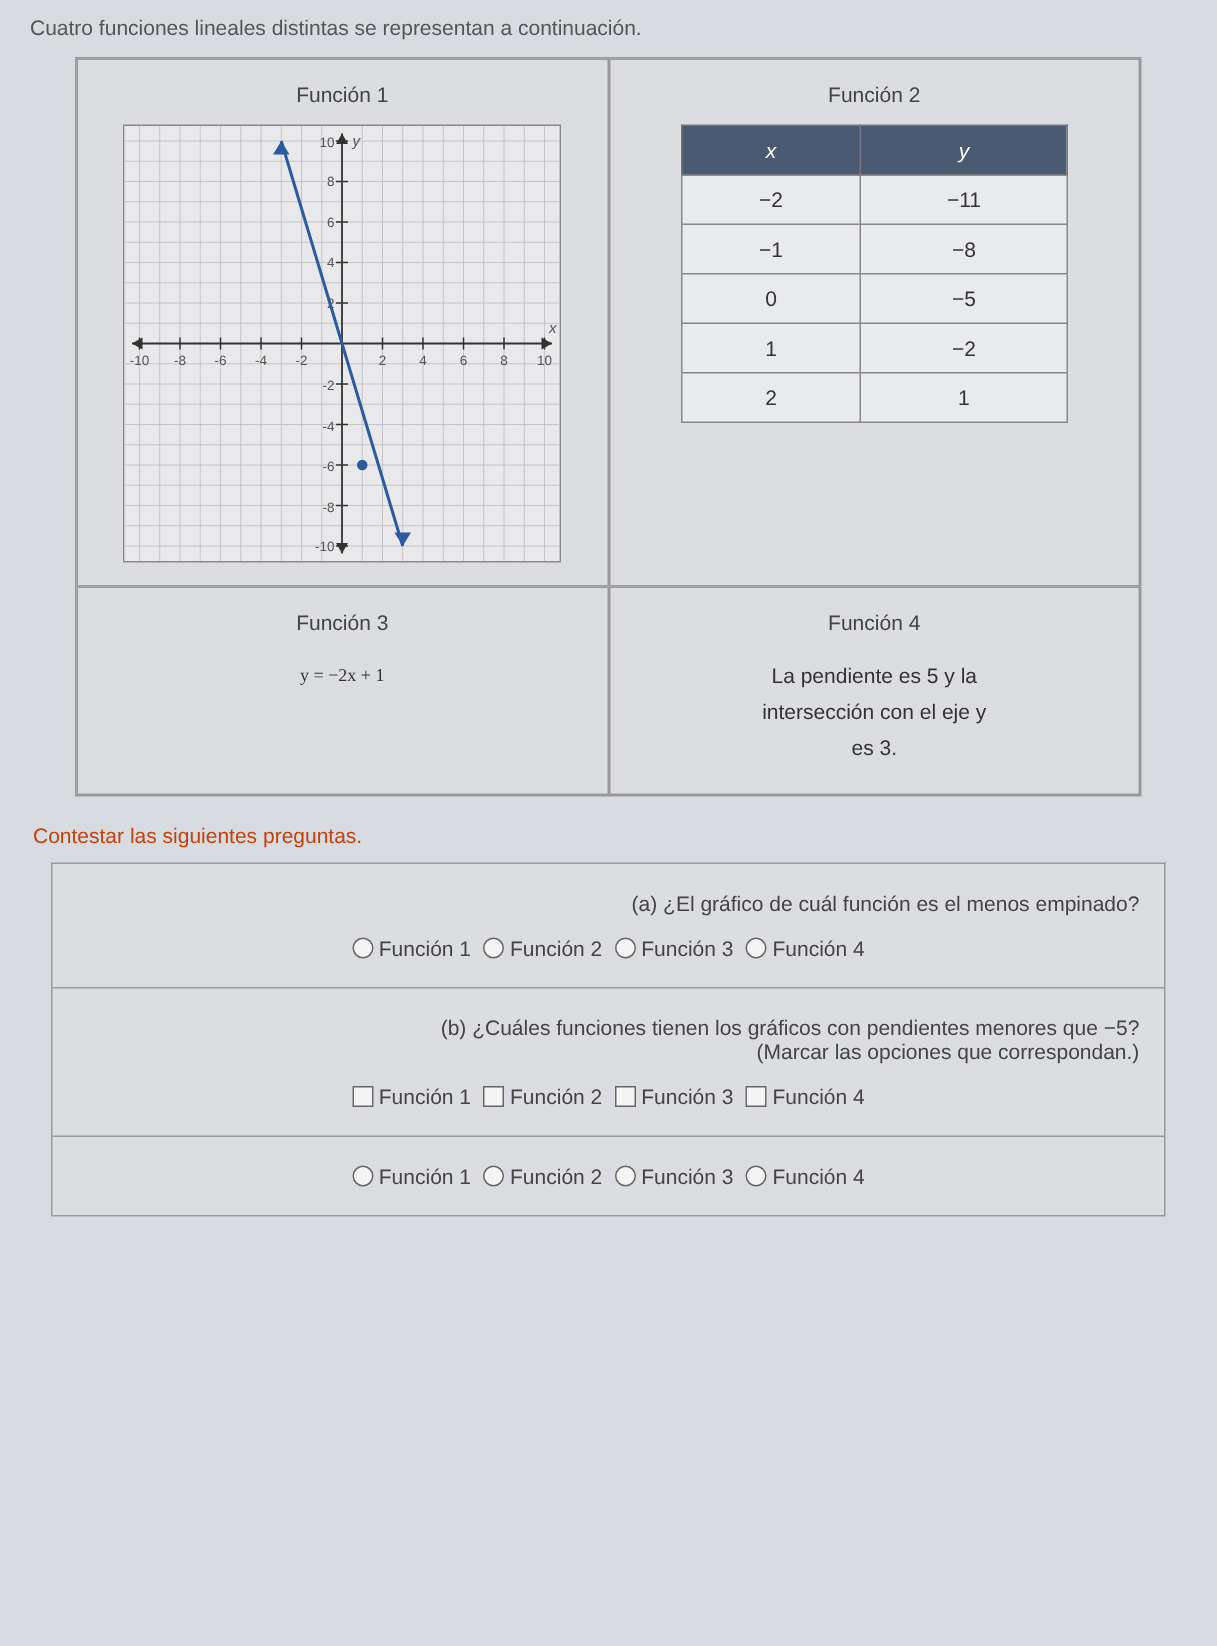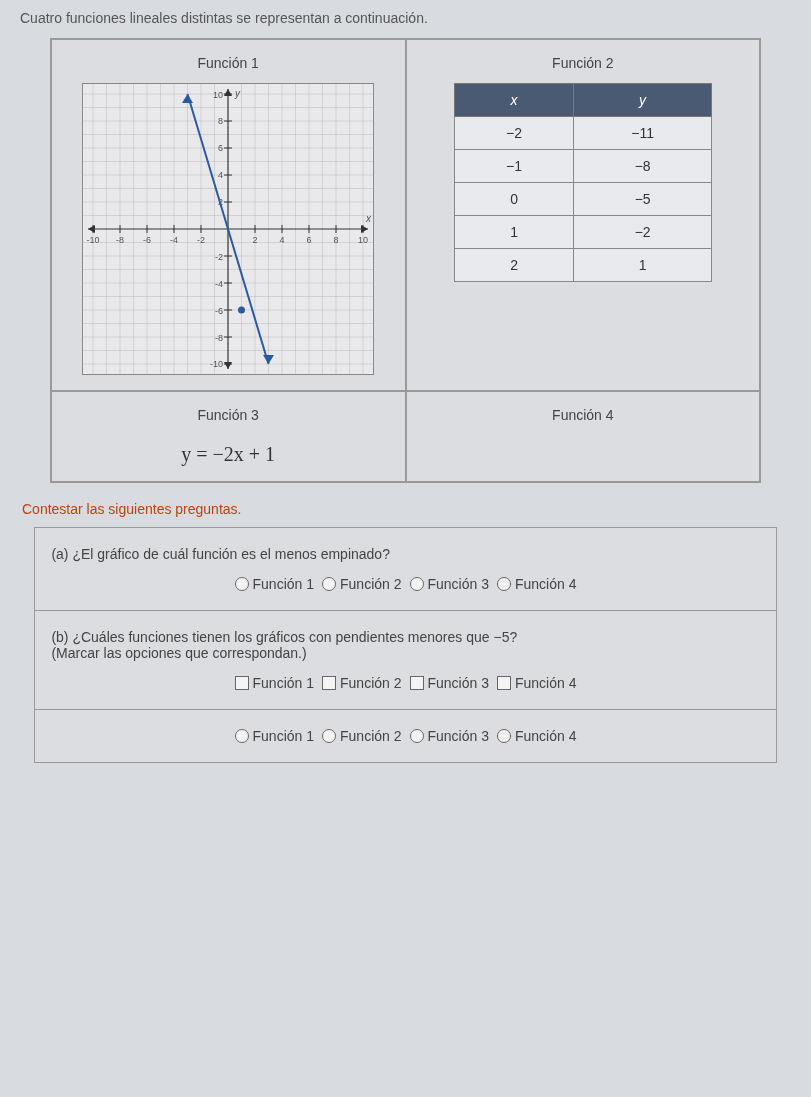--- a/index.html
+++ b/index.html
@@ -54,21 +54,21 @@
     font-style: italic;
     font-weight: normal;
   }
   .vtable td {
     border: 1px solid #888;
     padding: 8px 14px;
     text-align: center;
   }
   .equation {
     font-family: "Times New Roman", serif;
-    font-size: 20px;
+    font-size: 12px;
     padding-top: 8px;
   }
   .desc {
     line-height: 1.7;
     padding: 4px 10px;
   }
   .instr {
     color: #c2410c;
     margin: 18px 0 10px 2px;
   }
@@ -76,21 +76,21 @@
     border: 1px solid #999;
     border-bottom: none;
     background: #dcdde1;
     width: 96%;
     margin: 0 auto;
   }
   .question {
     border-bottom: 1px solid #999;
     padding: 18px 16px;
   }
-  .qtext { margin-bottom: 14px; color: #444; }
+  .qtext { margin-bottom: 14px; color: #444; text-align: right; }
   .options {
     display: flex;
     gap: 8px;
     justify-content: center;
     align-items: center;
     flex-wrap: wrap;
   }
   .opt {
     display: inline-flex;
     align-items: center;
@@ -267,20 +267,25 @@
     </table>
   </div>
 
   <div class="cell">
     <div class="fn-title">Función 3</div>
     <div class="equation">y = −2x + 1</div>
   </div>
 
   <div class="cell">
     <div class="fn-title">Función 4</div>
+    <div class="desc">
+      <span>La pendiente es 5 y la</span><br>
+      <span>intersección con el eje y</span><br>
+      <span>es 3.</span>
+    </div>
   </div>
 
 </div>
 
 <div class="instr">Contestar las siguientes preguntas.</div>
 
 <div class="questions">
 
   <div class="question">
     <div class="qtext">(a) ¿El gráfico de cuál función es el menos empinado?</div>

